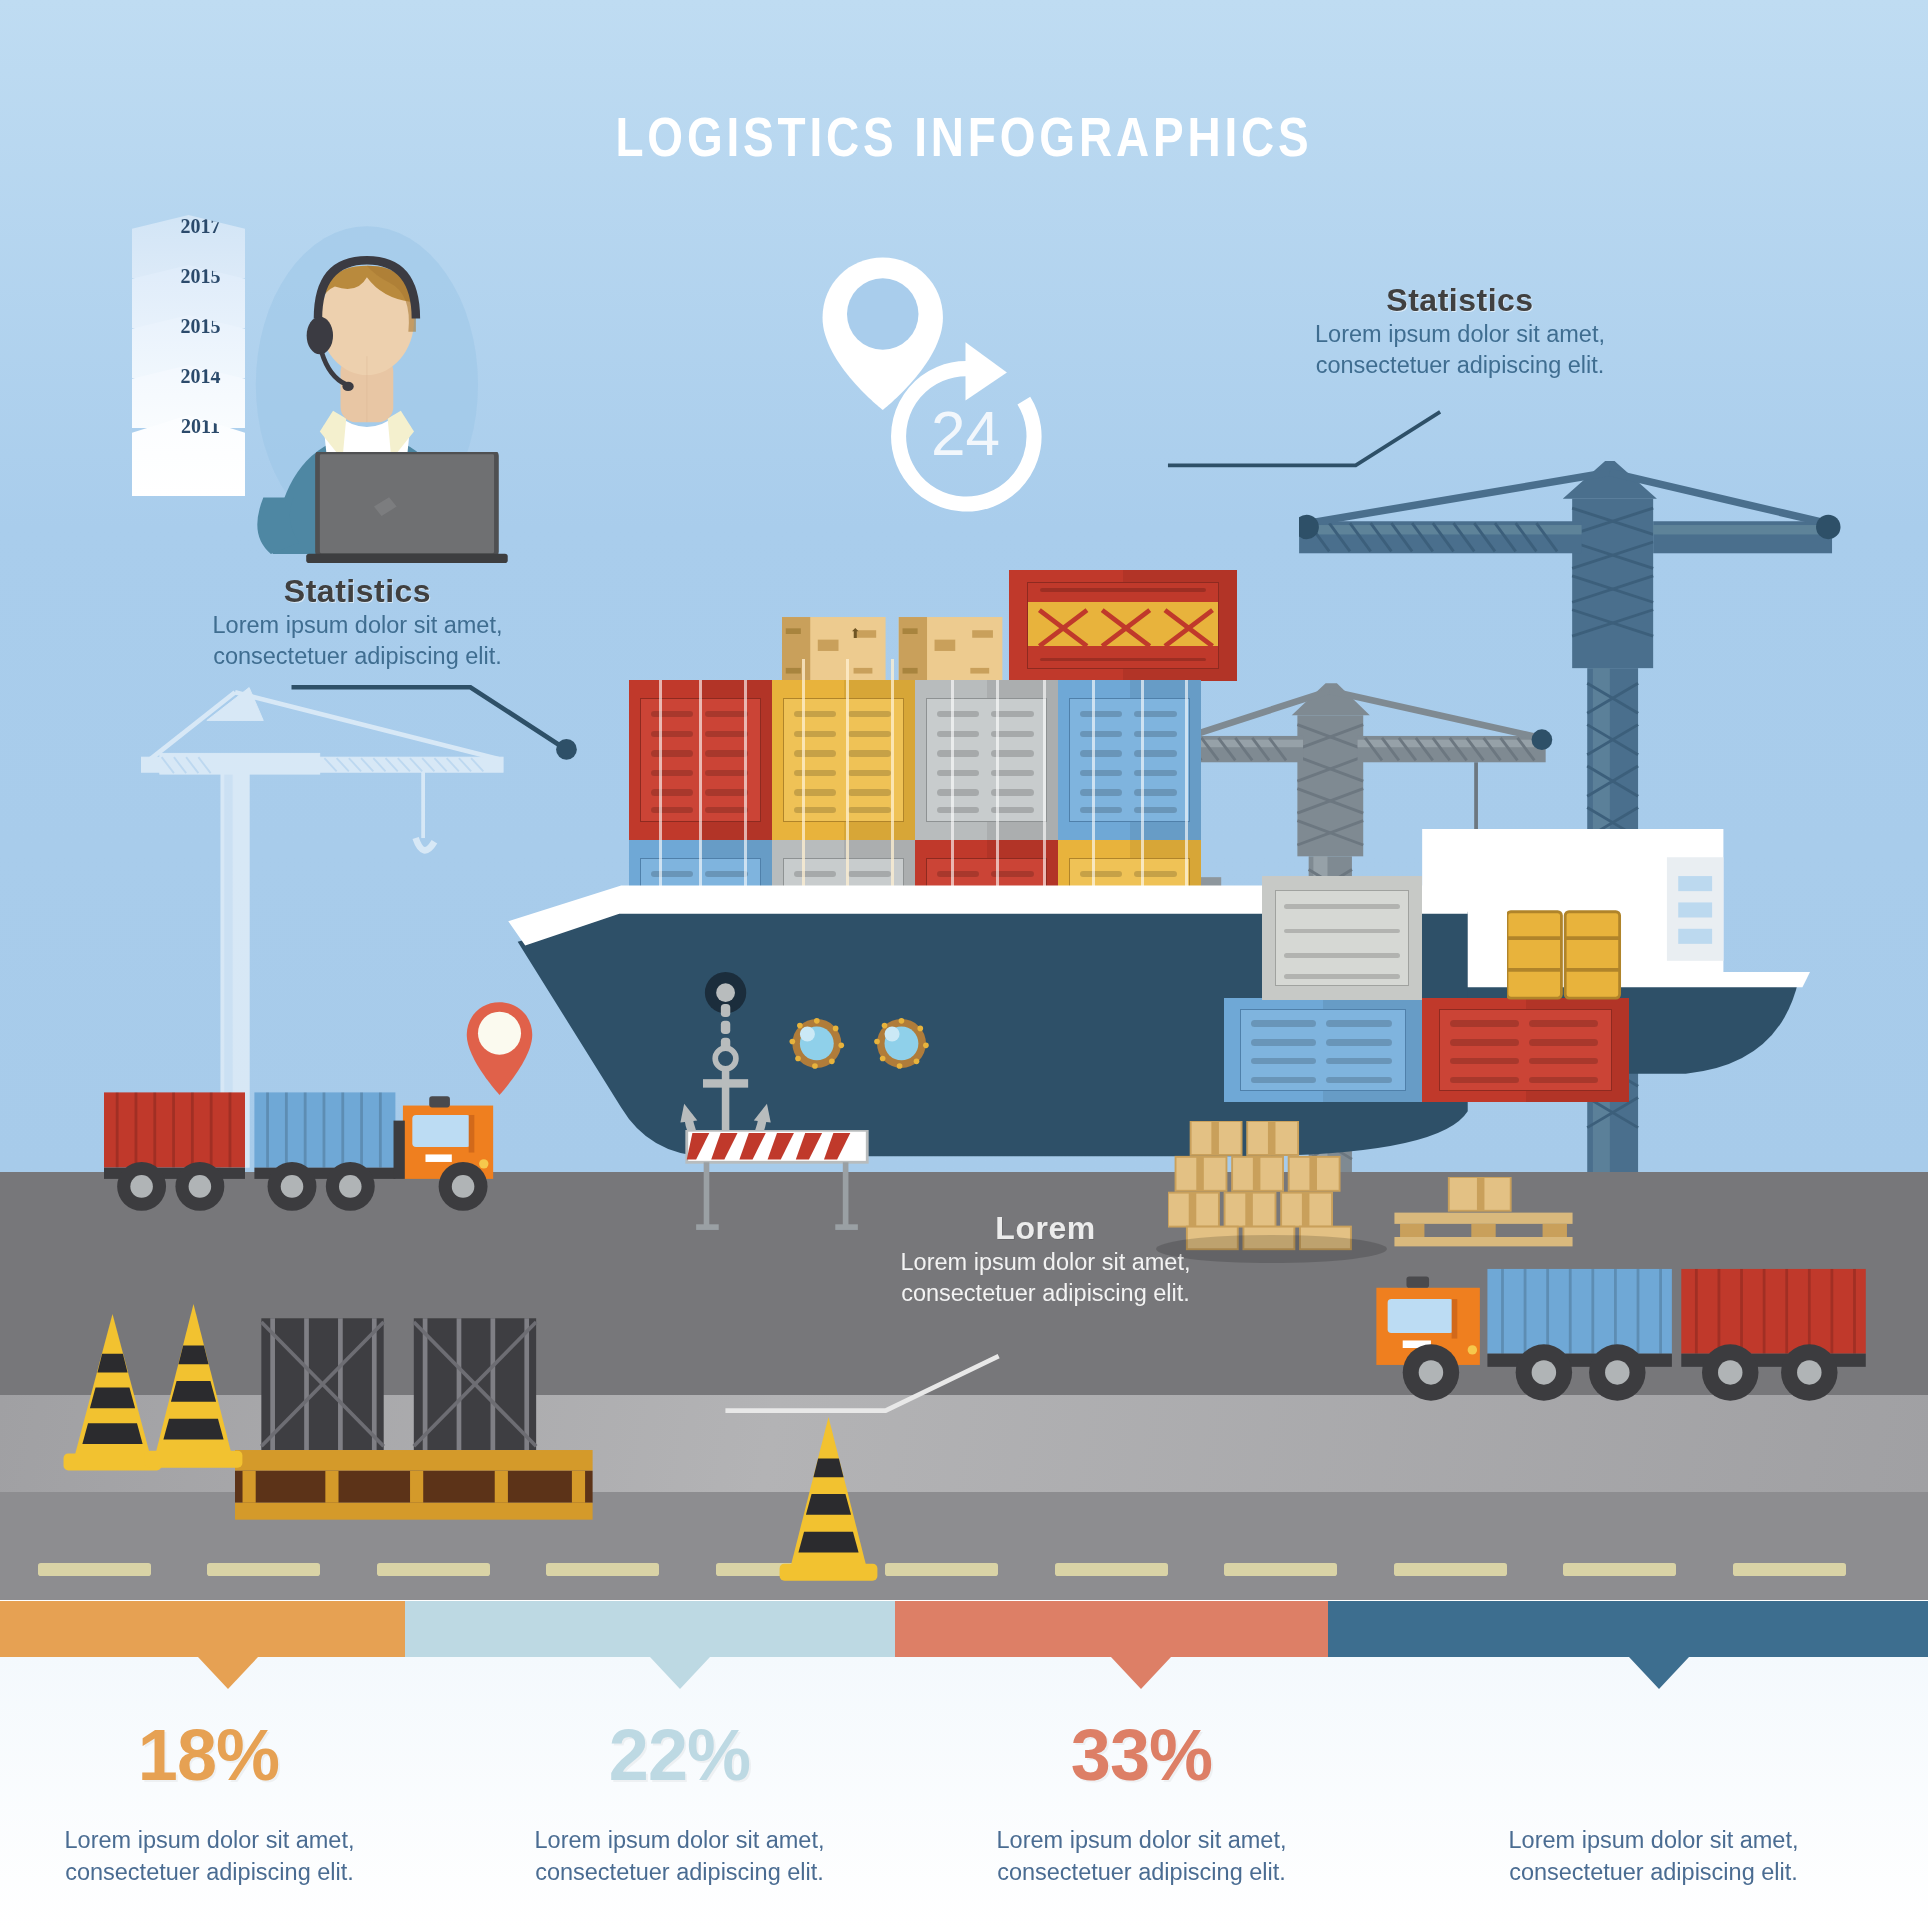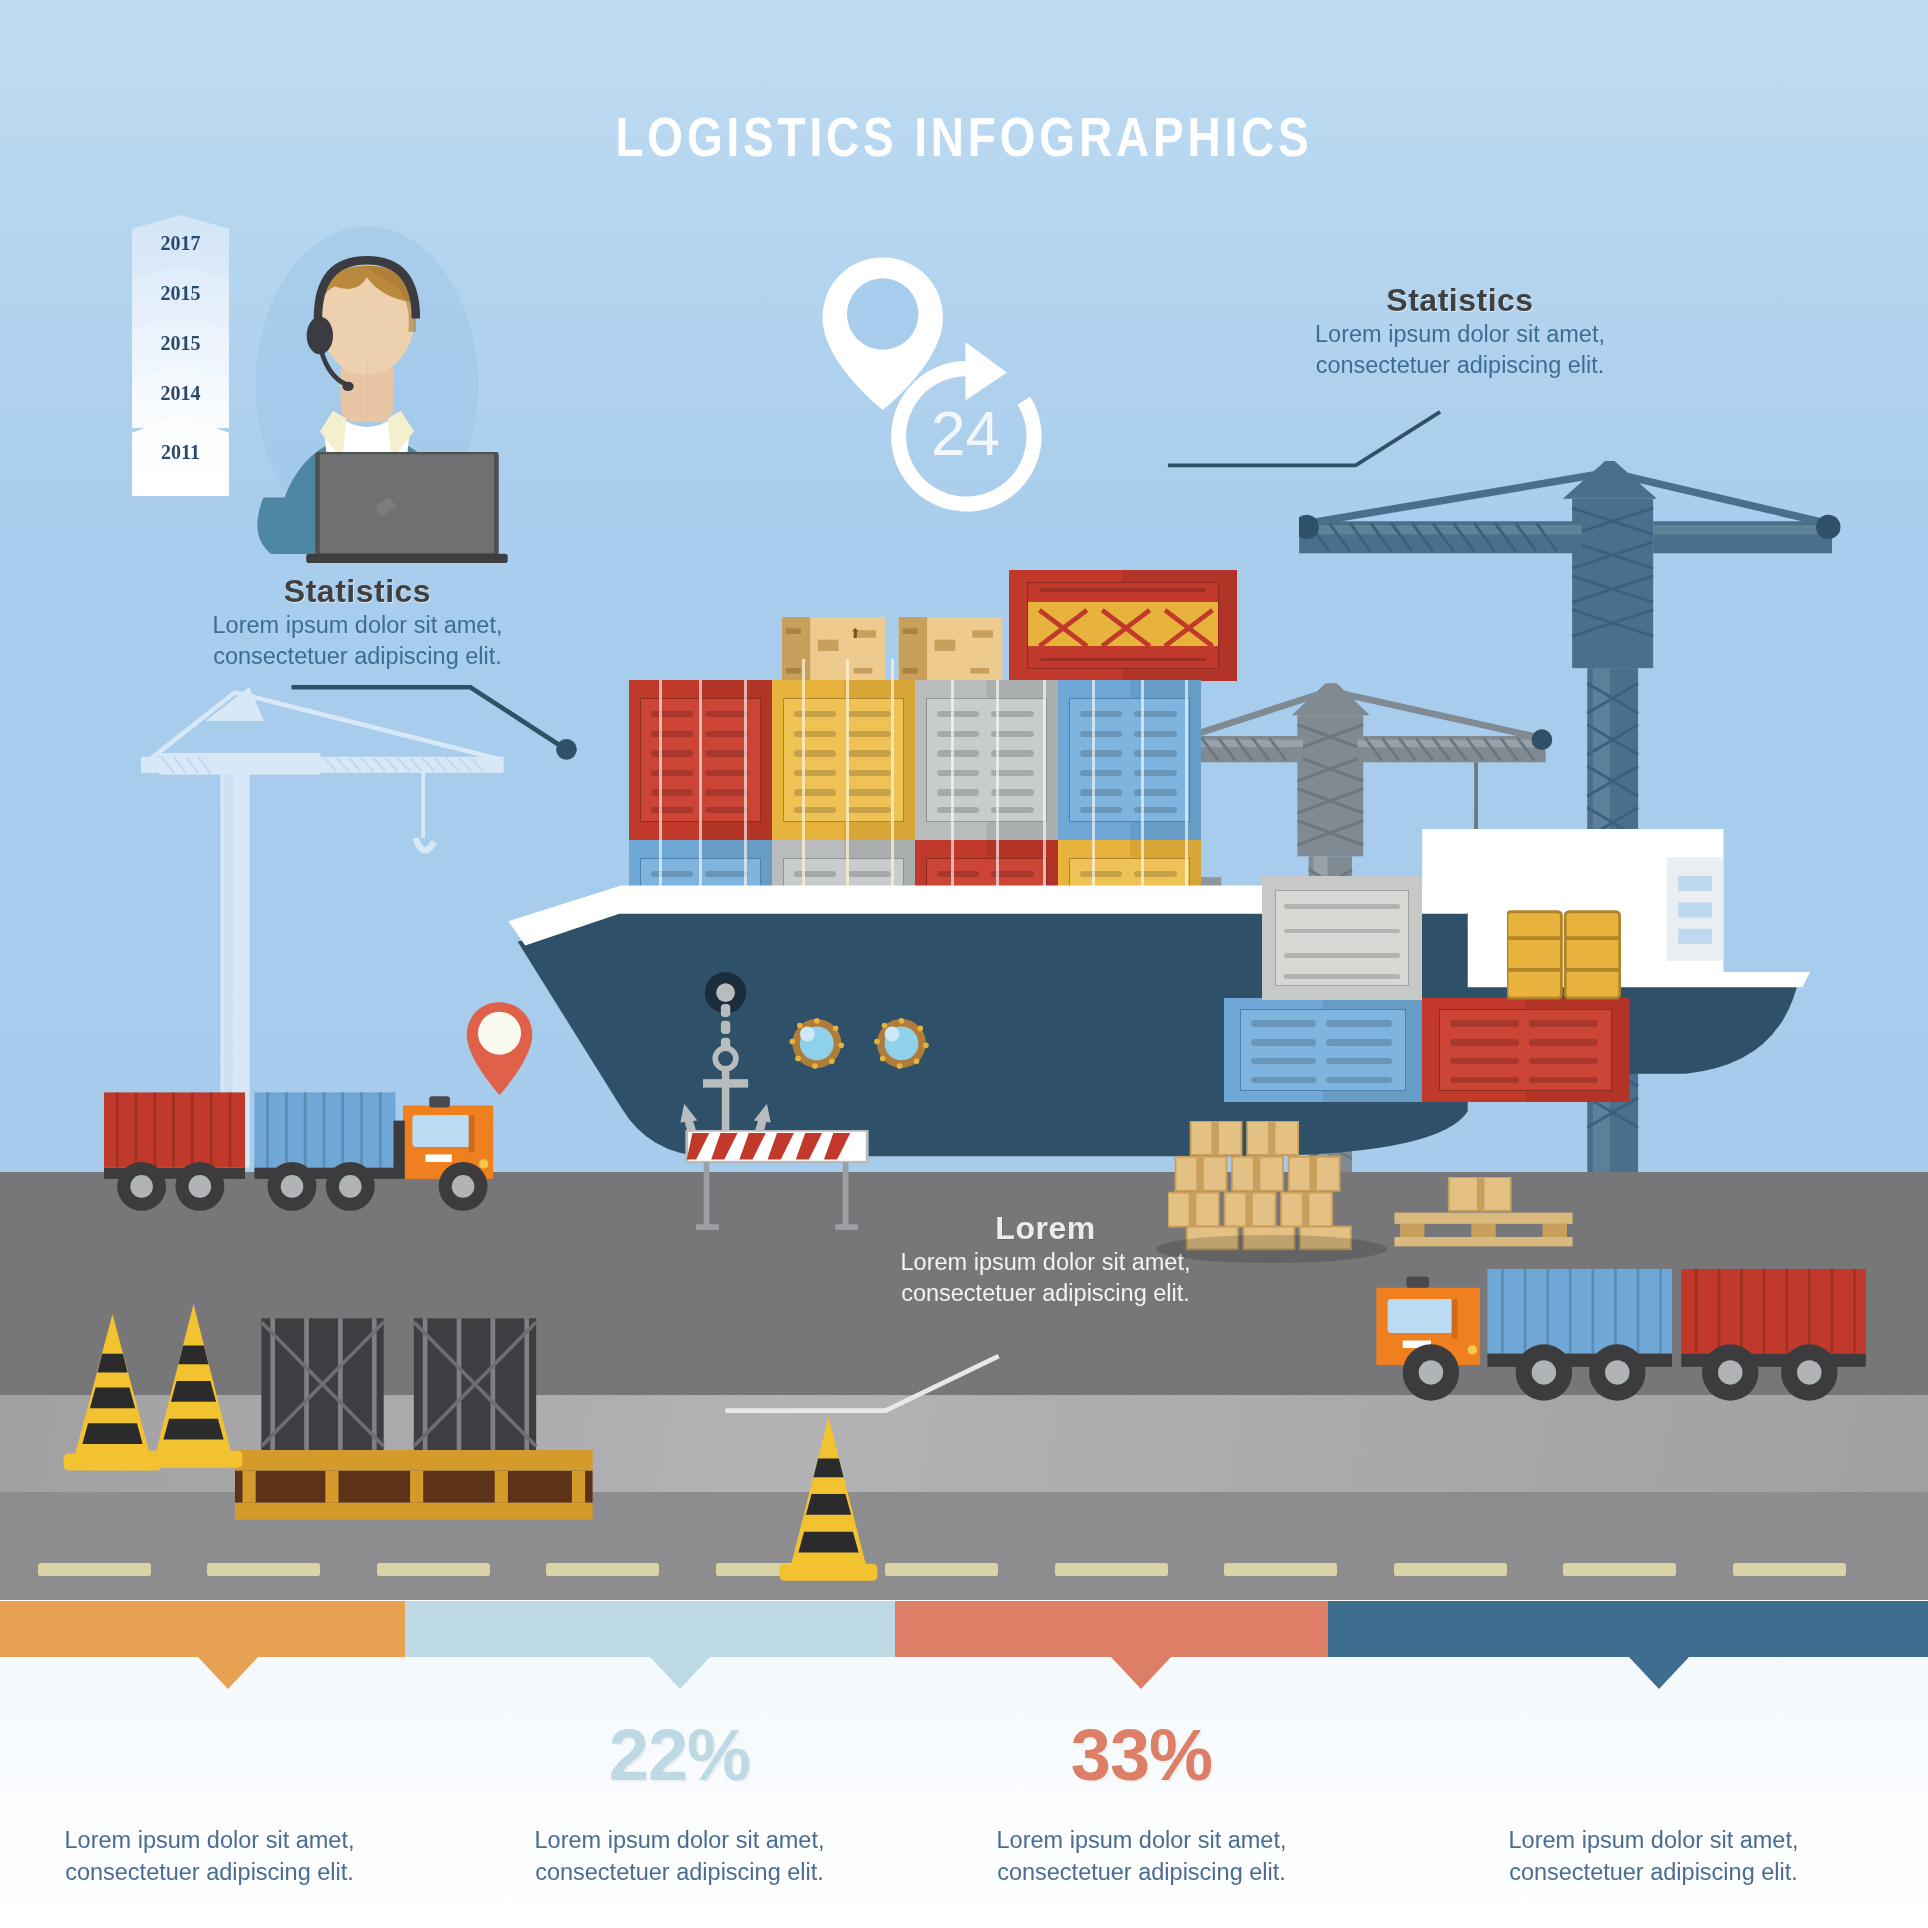--- a/index.html
+++ b/index.html
@@ -17,23 +17,23 @@
   .road-dash{position:absolute;top:1563px;height:13px;border-radius:2.8px;background:#d9d3a6;}
 
   
   .title{position:absolute;left:0;top:104px;width:1928px;text-align:center;
          color:#ffffff;font-weight:bold;font-size:56px;letter-spacing:4.7px;
          font-family:"Liberation Sans Narrow","Liberation Sans",sans-serif;
          transform:scaleX(.82);transform-origin:center;}
 
   
   .timeline{position:absolute;left:132px;top:215px;width:87px;}
-  .tl-step{position:relative;height:63px;width:97px;
+  .tl-step{position:relative;height:63px;width:89px;
            clip-path:polygon(0 22%,50% 0,100% 22%,100% 100%,0 100%);
-           display:flex;align-items:center;justify-content:center;}
+           display:flex;align-items:flex-start;justify-content:center;padding-left:24px;}
   .tl-step span{font-family:"Liberation Serif",serif;font-weight:bold;font-size:20px;
                 color:#2b4a6b;padding-bottom:5.6px;}
   .tl-last{height:81px;}
 
   
   .blk{position:absolute;text-align:center;}
   .blk .hd{font-weight:bold;font-size:32px;letter-spacing:0.5px;}
   .blk .bd{font-size:23.5px;line-height:1.32;}
   .st-blue .hd{color:#404040;text-shadow:0.9px 0.9px 0 rgba(255,255,255,.55);}
   .st-blue .bd{color:#3f6d90;}
@@ -856,20 +856,21 @@
   <div class="statbar" id="bar0" style="left: 0px; width: 405px; background: rgb(230, 161, 83);"></div>
   <div class="statbar" id="bar1" style="left: 405px; width: 490px; background: rgb(189, 217, 227);"></div>
   <div class="statbar" id="bar2" style="left: 895px; width: 433px; background: rgb(221, 127, 102);"></div>
   <div class="statbar" id="bar3" style="left: 1328px; width: 601px; background: rgb(61, 110, 143);"></div>
 
   <div class="statnotch" id="notch0" style="left: 198px; border-top: 32px solid rgb(230, 161, 83);"></div>
   <div class="statnotch" id="notch1" style="left: 650px; border-top: 32px solid rgb(189, 217, 227);"></div>
   <div class="statnotch" id="notch2" style="left: 1111px; border-top: 32px solid rgb(221, 127, 102);"></div>
   <div class="statnotch" id="notch3" style="left: 1629px; border-top: 32px solid rgb(61, 110, 143);"></div>
 
+  <div class="statnum" id="num0" style="left: 58px; top: 1714px; width: 301px; text-align: center; color: rgb(230, 161, 83);">18%</div>
   <div class="statnum" id="num1" style="left: 529px; top: 1714px; width: 301px; text-align: center; color: rgb(189, 217, 227);">22%</div>
   <div class="statnum" id="num2" style="left: 991px; top: 1714px; width: 301px; text-align: center; color: rgb(221, 127, 102);">33%</div>
 
   <div class="stattxt" style="left:40px;top:1825px;">
     <div>Lorem ipsum dolor sit amet,</div>
     <div>consectetuer adipiscing elit.</div>
   </div>
   <div class="stattxt" style="left:510px;top:1825px;">
     <div>Lorem ipsum dolor sit amet,</div>
     <div>consectetuer adipiscing elit.</div>

